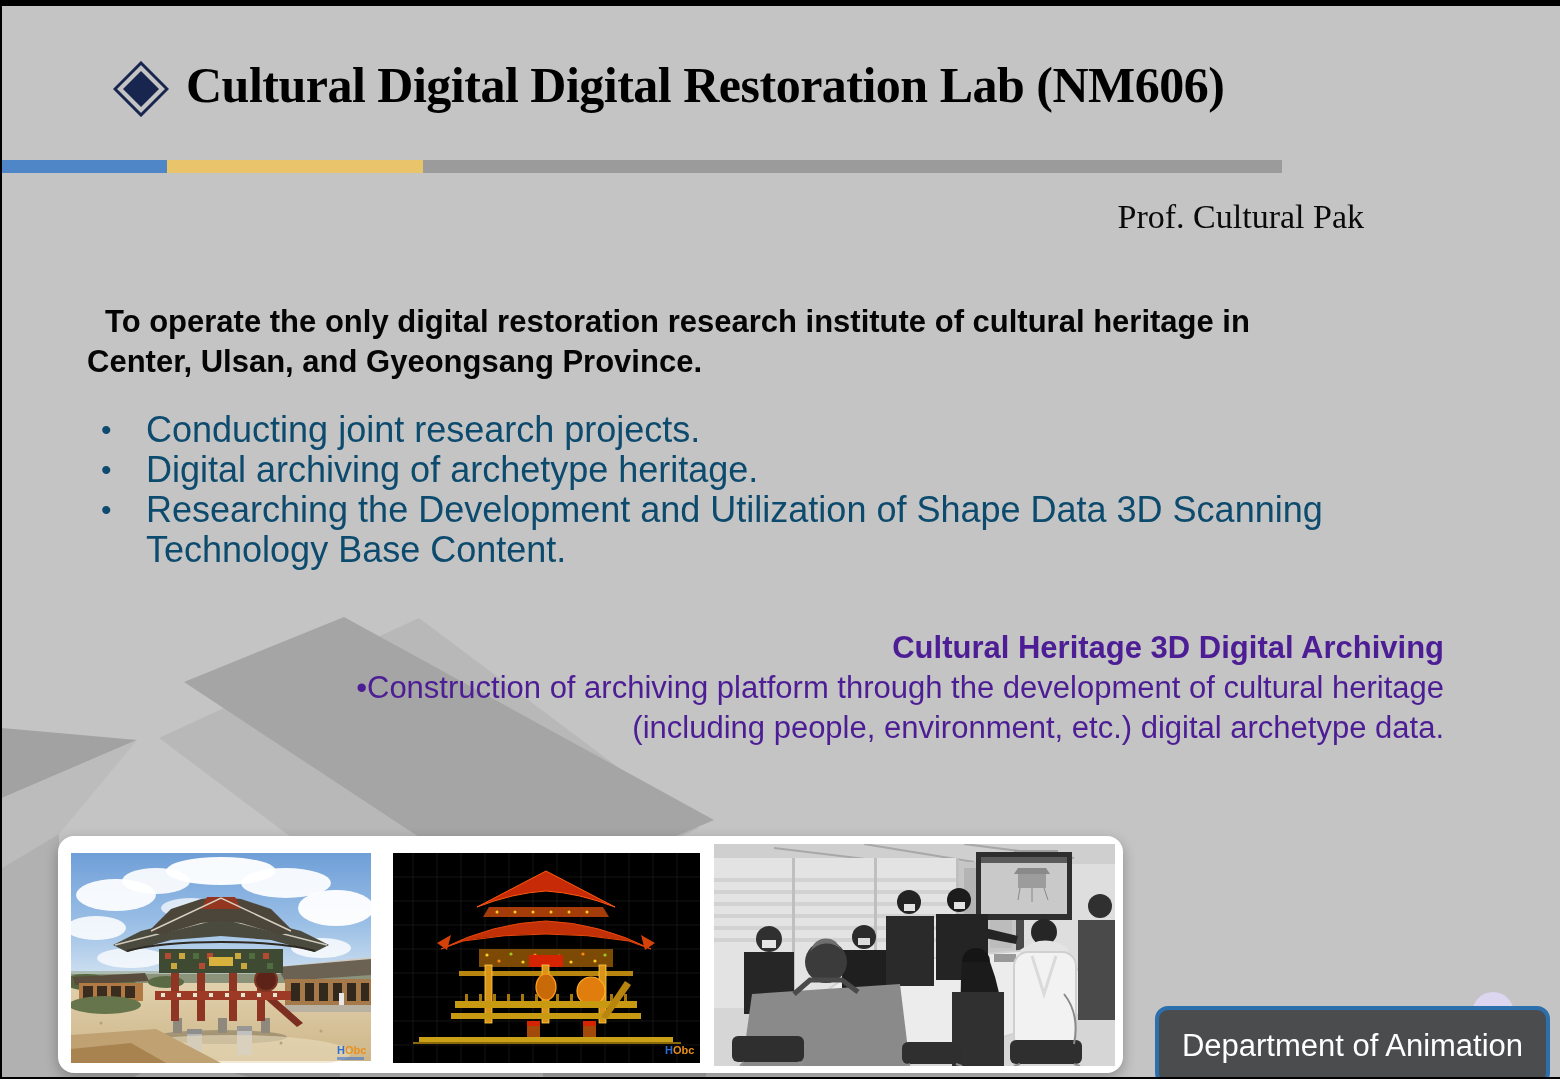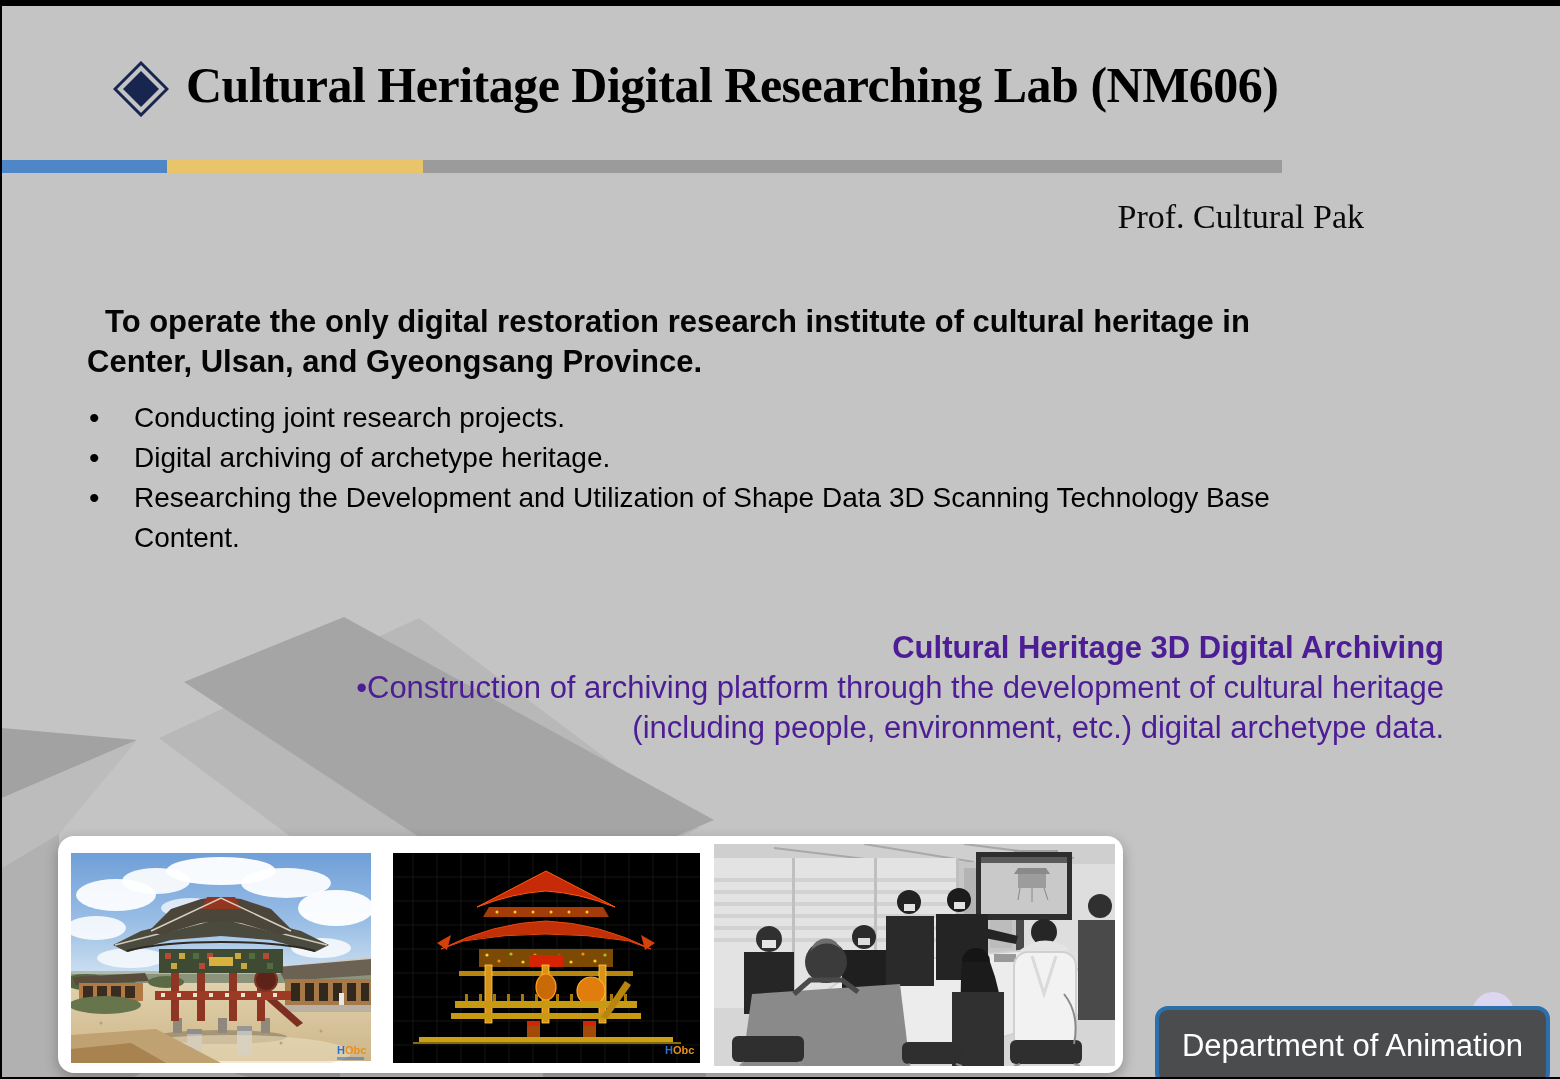--- a/index.html
+++ b/index.html
@@ -15,22 +15,22 @@
               font-family:"Liberation Serif",serif;font-weight:bold;font-size:50px;line-height:58px;
               letter-spacing:-0.5px;white-space:nowrap;}
   .accent-bar{left:0;top:154px;height:13px;z-index:2;}
   .seg{position:absolute;top:0;height:13px;}
   .professor{right:196px;top:192px;z-index:2;color:#0a0a0a;
              font-family:"Liberation Serif",serif;font-size:34px;white-space:nowrap;}
   
   .intro{left:85px;top:276px;width:1280px;z-index:2;color:#050505;
          font-weight:bold;font-size:31px;line-height:40px;margin-top:20px;}
   .intro .l1{padding-left:18px;}
-  ul.bullets{left:85px;top:392px;width:1240px;margin:0;padding:0;list-style:none;z-index:2;
-             position:absolute;color:#000000;font-size:28px;line-height:40px;}
+  ul.bullets{left:85px;top:392px;width:1240px;margin:12px;padding:0;list-style:none;z-index:2;
+             position:absolute;color:#0c4a6e;font-size:36px;line-height:40px;}
   ul.bullets li{position:relative;padding-left:47px;max-width:1220px;}
   ul.bullets li::before{content:"\2022";position:absolute;left:2px;top:0;font-size:30px;}
   .archiving{right:116px;top:622px;width:1210px;z-index:2;text-align:right;color:#4c1d95;
              font-size:31px;line-height:40px;}
   .archiving .heading{font-weight:bold;}
   
   .card{left:56px;top:810px;width:1065px;height:237px;background:#fff;border-radius:16px;
         box-shadow:0 5px 14px rgba(0,0,0,0.28);z-index:3;margin-top:20px;}
   .fig{position:absolute;overflow:hidden;}
   .fig svg{display:block;}
@@ -60,21 +60,21 @@
       <rect x="541" y="1051" width="163" height="20" fill="#aeaeae"></rect>
       <polygon points="132,1071 168,1051 247,1071" fill="#c6c6c6"></polygon>
     </svg>
 
     <div class="abs diamond-wrap">
       <svg width="56" height="56" viewBox="0 0 56 56" xmlns="http://www.w3.org/2000/svg">
         <polygon points="28,2 54,28 28,54 2,28" fill="none" stroke="#18264f" stroke-width="3"></polygon>
         <polygon points="28,10 46,28 28,46 10,28" fill="#18264f"></polygon>
       </svg>
     </div>
-    <div class="abs page-title">Cultural Heritage Digital Researching Lab (NM606)</div>
+    <div class="abs page-title">Cultural Digital Digital Restoration Lab (NM606)</div>
 
     <div class="abs accent-bar" style="width:1280px;">
       <div class="seg" style="left:0;width:165px;background:#4e86c8;"></div>
       <div class="seg" style="left:165px;width:256px;background:#e9c46a;"></div>
       <div class="seg" style="left:421px;width:859px;background:#9b9b9b;"></div>
     </div>
 
     <div class="abs professor">Prof. Cultural Pak</div>
 
     <div class="abs intro">

